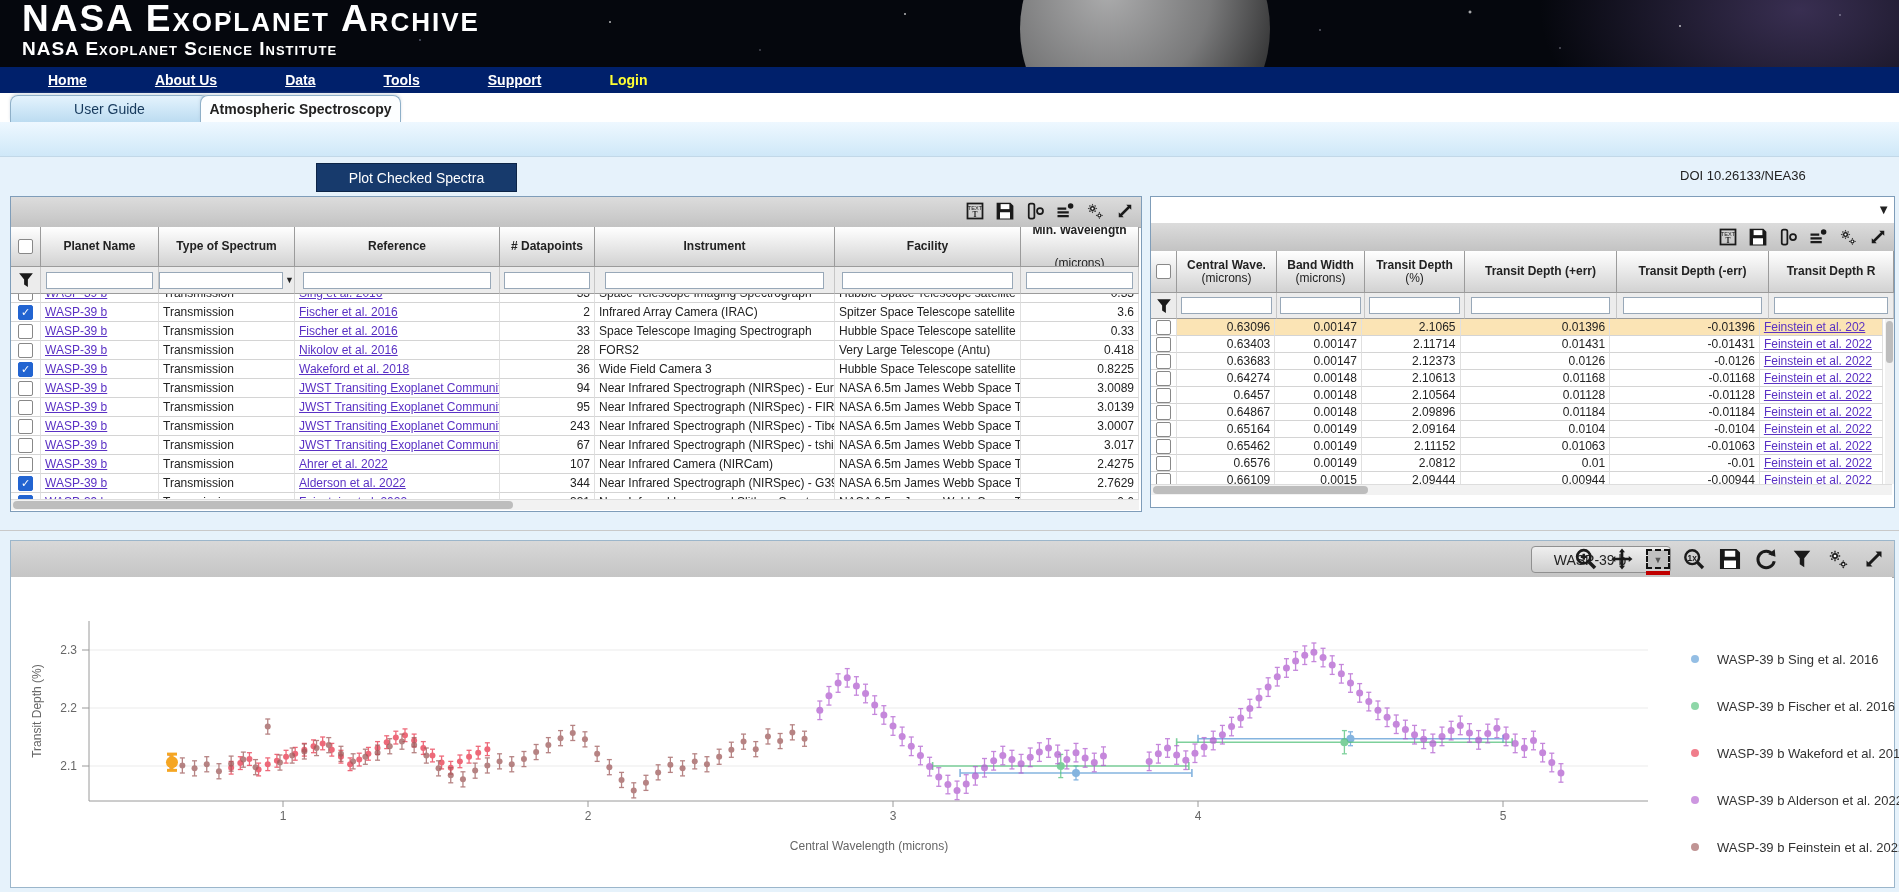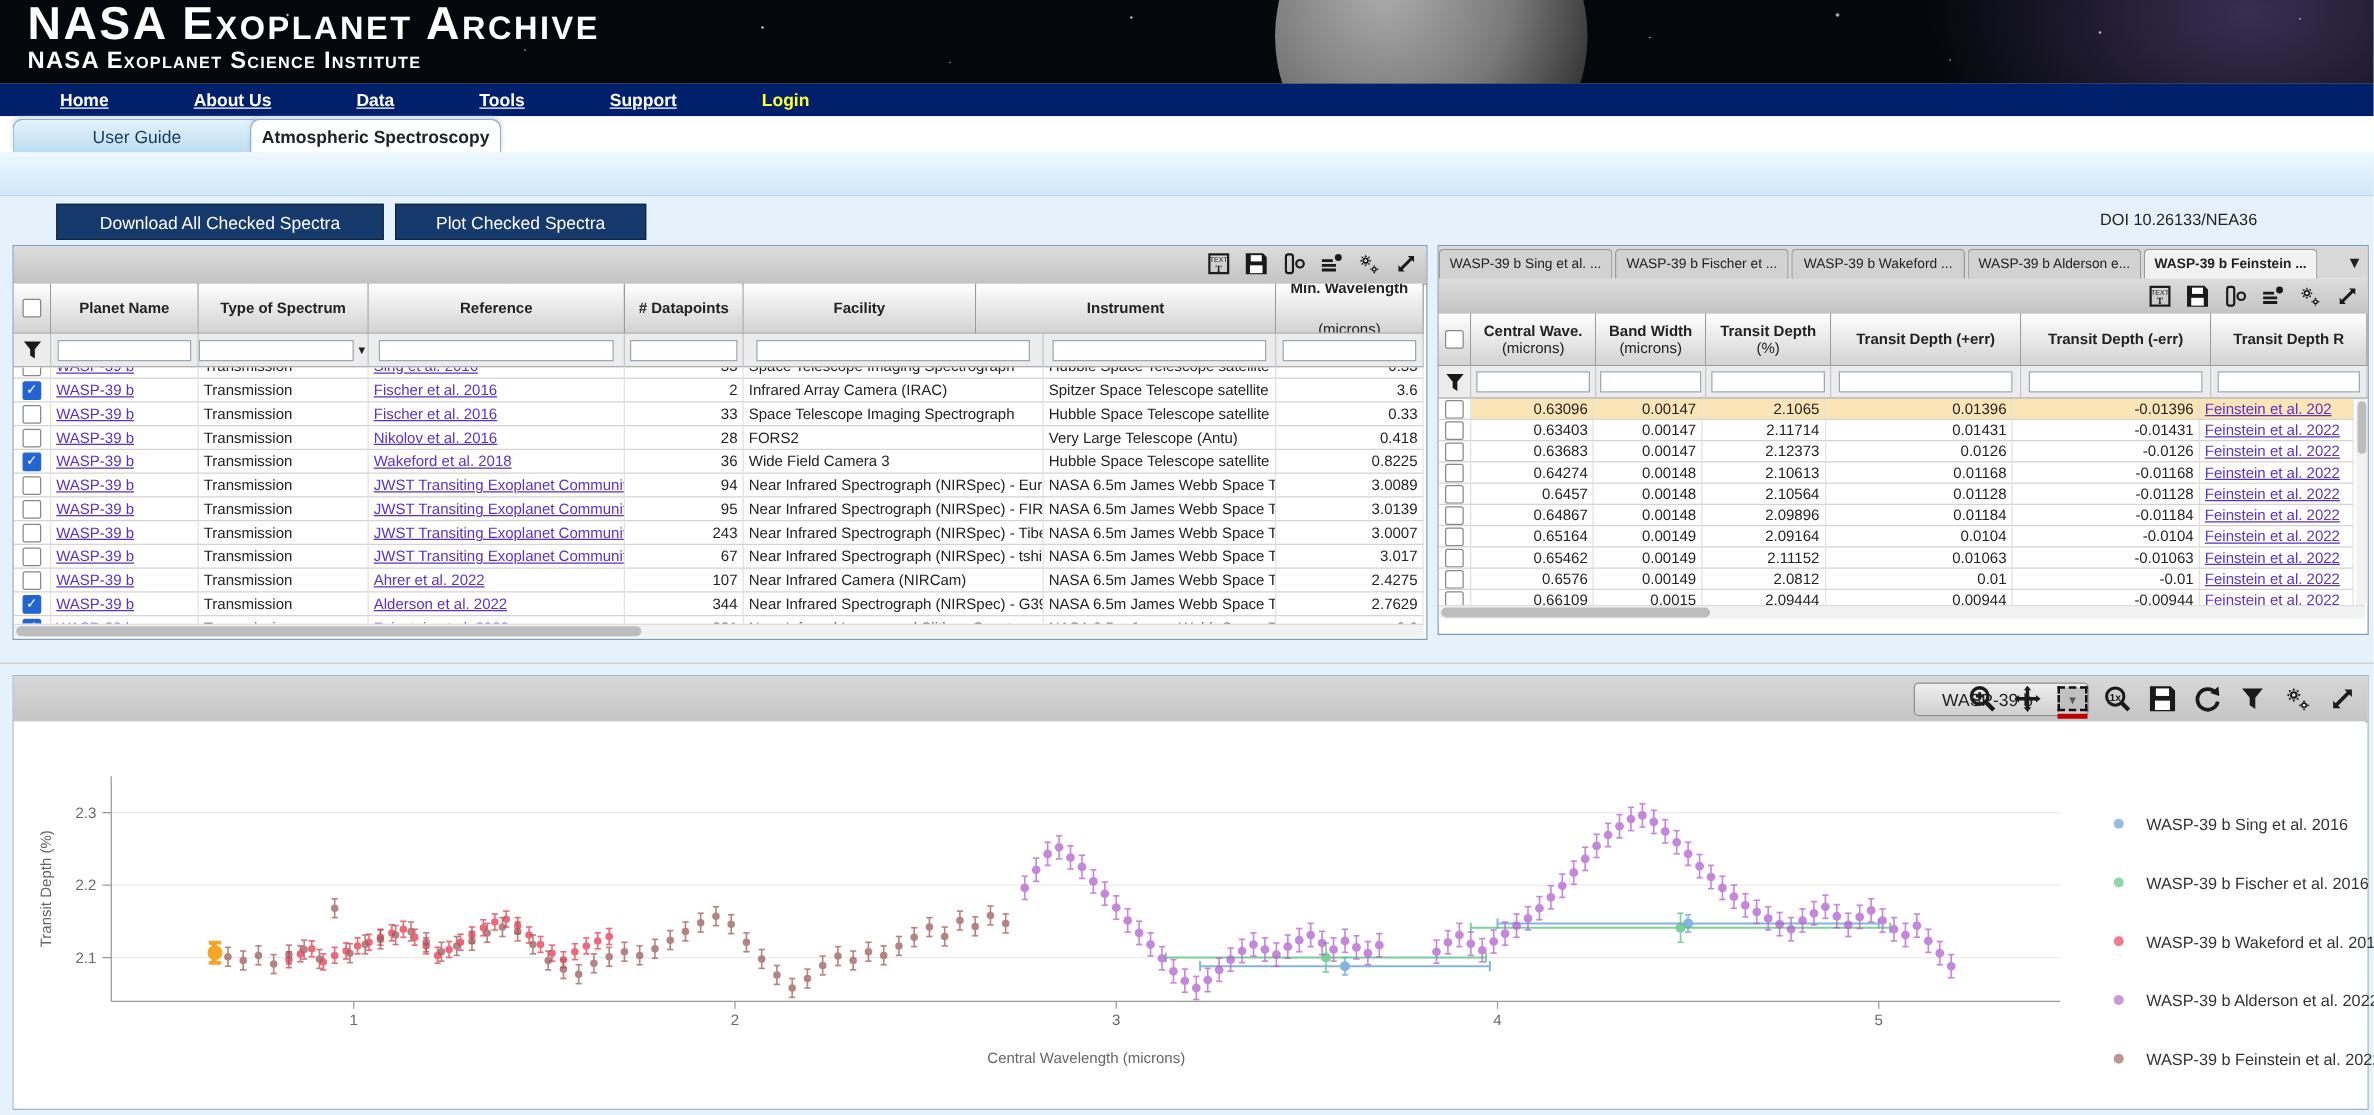--- a/index.html
+++ b/index.html
@@ -130,21 +130,20 @@
   </nav>
 
 <div id="tabs">
     <div class="tab inactive" style="left: 10px; width: 197px;">User Guide</div>
     <div class="tab active" style="left: 200px; width: 199px;">Atmospheric Spectroscopy</div>
   </div>
 
 <div id="content">
   <div id="band"></div>
 
-  <button class="btn" id="btn-dl" style="left:45px;width:262px">Download All Checked Spectra</button>
   <button class="btn" id="btn-plot" style="left:316px;width:201px">Plot Checked Spectra</button>
   <div id="doi">DOI 10.26133/NEA36</div>
 
   <section class="panel" id="lpanel">
     <div class="ptool">
       <div class="icons" id="licons">
           <span class="icn">
             <svg width="20" height="20" viewBox="0 0 16 16" fill="none" stroke="#1a1a1a" stroke-width="1.4">
               <rect x="2" y="2" width="12" height="12"></rect>
               <text x="8" y="7" font-size="4.5" fill="#1a1a1a" stroke="none" text-anchor="middle" font-family="Liberation Sans,sans-serif">TEXT</text>
@@ -200,25 +199,25 @@
           </div>
           <div class="hcell" style="width: 136px;">
             <div>Type of Spectrum</div>
           </div>
           <div class="hcell" style="width: 205px;">
             <div>Reference</div>
           </div>
           <div class="hcell" style="width: 95px;">
             <div># Datapoints</div>
           </div>
+          <div class="hcell" style="width: 240px;">
+            <div>Instrument</div>
+          </div>
           <div class="hcell" style="width: 186px;">
             <div>Facility</div>
-          </div>
-          <div class="hcell" style="width: 240px;">
-            <div>Instrument</div>
           </div>
           <div class="hcell" style="width: 118px; gap: 20px;">
             <div>Min. Wavelength</div>
             <div style="font-weight: normal;">(microns)</div>
           </div>
         </div>
       </div>
     <div id="lfilter">
         <div class="frow" style="left: 0px; top: 70px; height: 27px;">
           <div class="fcell" style="width: 30px;">
@@ -445,27 +444,20 @@
             <div class="dcell num" style="width: 118px;">0.6</div>
           </div>
         </div>
     </div>
     <div class="hscroll" style="left:0;top:302px;width:1128px">
       <div class="thumb" style="left:2px;width:500px"></div>
     </div>
   </section>
 
   <section class="panel" id="rpanel">
-    <div id="rtabs">
-        <div class="rtab" style="width: 139px;">WASP-39 b Sing et al. ...</div>
-        <div class="rtab" style="width: 139px;">WASP-39 b Fischer et ...</div>
-        <div class="rtab" style="width: 139px;">WASP-39 b Wakeford ...</div>
-        <div class="rtab" style="width: 139px;">WASP-39 b Alderson e...</div>
-        <div class="rtab active" style="width: 139px;">WASP-39 b Feinstein ...</div>
-      </div>
     <div id="rcaret">▼</div>
     <div class="ptool" style="top:26px;height:28px">
       <div class="icons" id="ricons">
           <span class="icn">
             <svg width="20" height="20" viewBox="0 0 16 16" fill="none" stroke="#1a1a1a" stroke-width="1.4">
               <rect x="2" y="2" width="12" height="12"></rect>
               <text x="8" y="7" font-size="4.5" fill="#1a1a1a" stroke="none" text-anchor="middle" font-family="Liberation Sans,sans-serif">TEXT</text>
               <text x="8" y="13" font-size="6" fill="#1a1a1a" stroke="none" text-anchor="middle" font-weight="bold" font-family="Liberation Serif,serif">T</text>
             </svg>
           </span>

